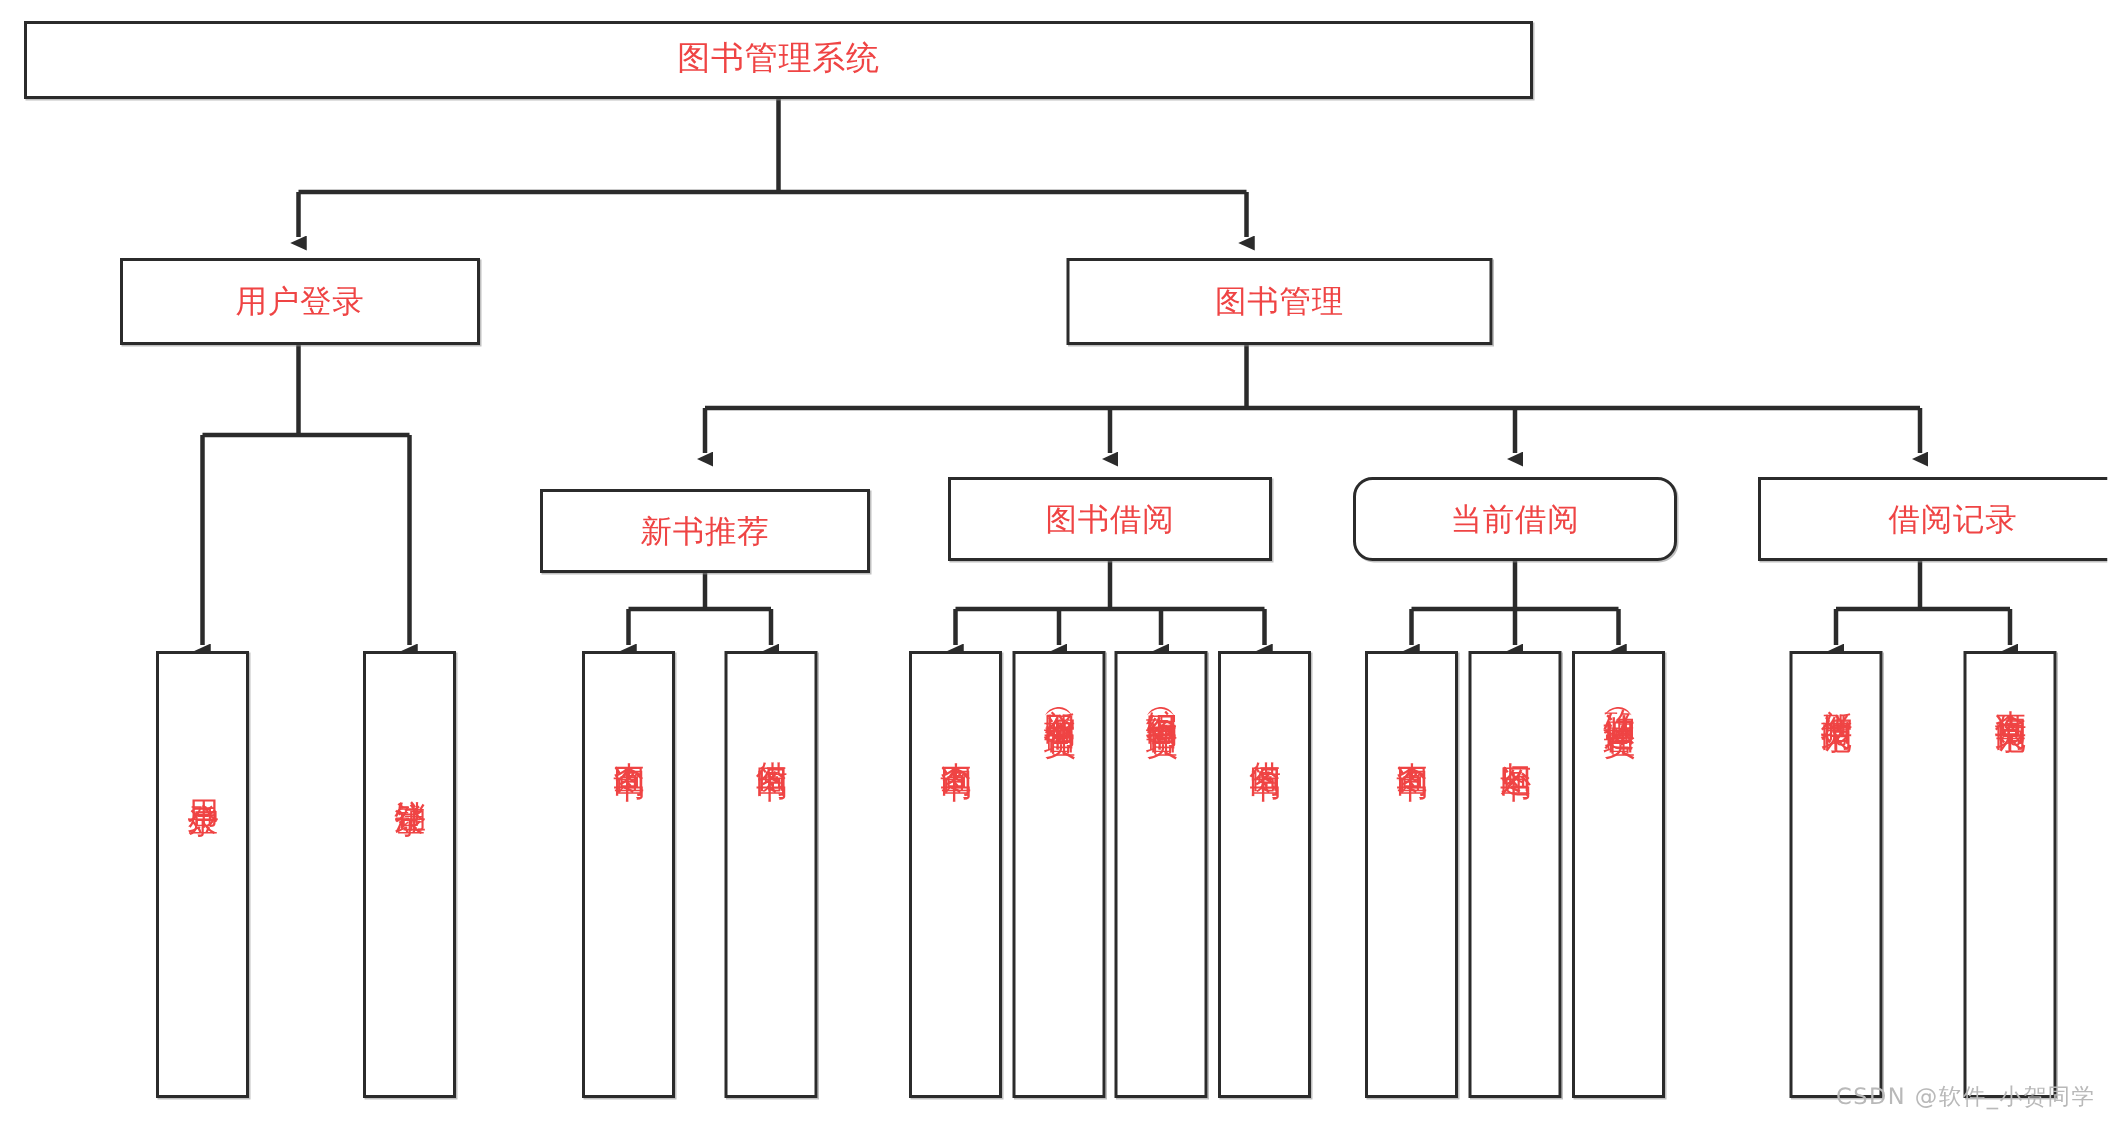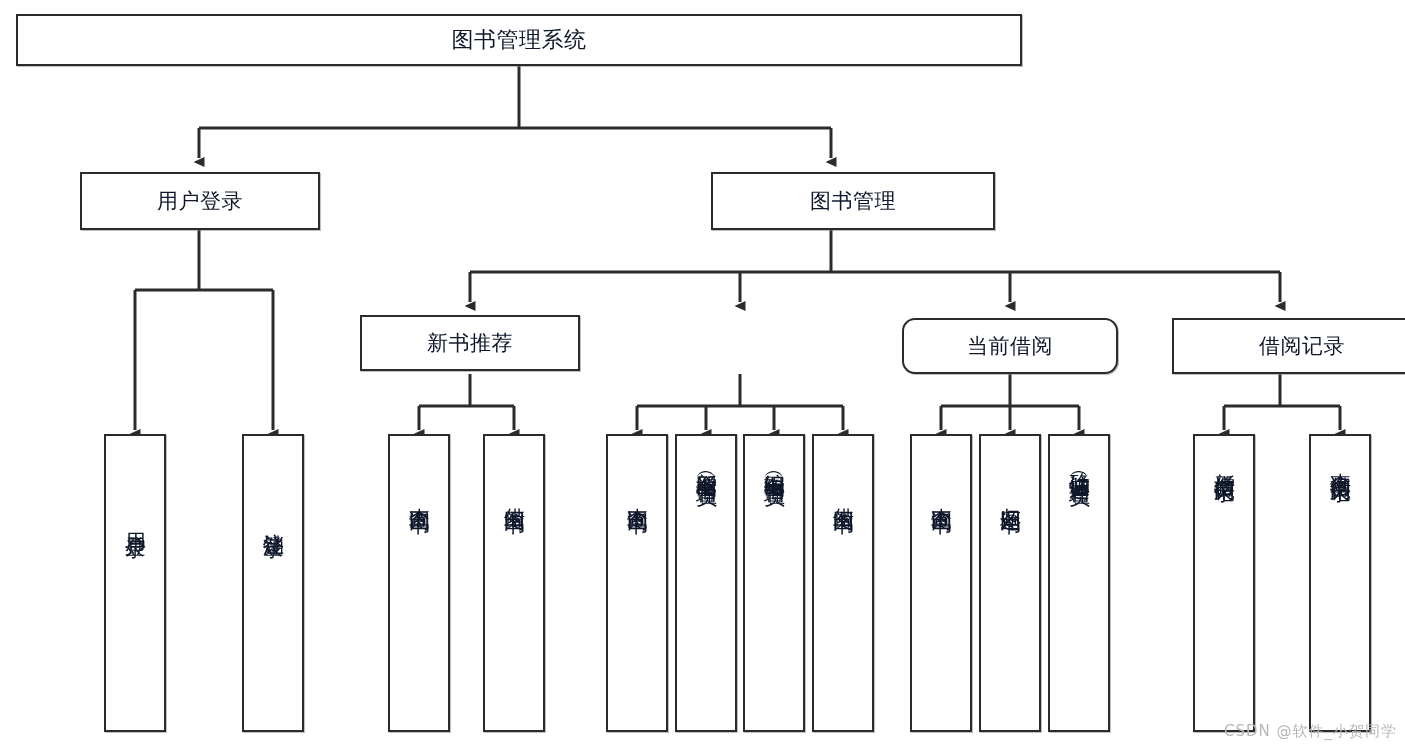--- a/index.html
+++ b/index.html
@@ -27,21 +27,21 @@
     pointer-events: none;
   }
   .node {
     position: absolute;
     box-sizing: border-box;
     border: 2px solid #2b2b2b;
     background: #ffffff;
     display: flex;
     align-items: center;
     justify-content: center;
-    color: #0f172a;
+    color: #ef4444;
     box-shadow: 1px 1px 0 rgba(140,140,140,0.55);
   }
   .node.horizontal {
     font-size: 21px;
     line-height: 1.15;
     letter-spacing: 0.5px;
     white-space: nowrap;
   }
   .node.root {
     font-size: 22px;
@@ -138,22 +138,25 @@
     <span>图书管理系统</span>
   </div>
 
   <div class="node horizontal" style="left:80px; top:172px; width:240px; height:58px;">
     <span>用户登录</span>
   </div>
   <div class="node horizontal" style="left:711px; top:172px; width:284px; height:58px;">
     <span>图书管理</span>
   </div>
 
-  <div class="node horizontal" style="left:360px; top:315px; width:220px; height:56px;">
+  <div class="node horizontal" style="left:360px; top:326px; width:220px; height:56px;">
     <span>新书推荐</span>
+  </div>
+  <div class="node horizontal" style="left:632px; top:318px; width:216px; height:56px;">
+    <span>图书借阅</span>
   </div>
   <div class="node horizontal" style="left:902px; top:318px; width:216px; height:56px;border-radius:13px;">
     <span>当前借阅</span>
   </div>
   <div class="node horizontal" style="left:1172px; top:318px; width:260px; height:56px;">
     <span>借阅记录</span>
   </div>
 
   <div class="node vertical pad-top-lg" style="left:104px; top:434px; width:62px; height:298px;">
     <span class="vlabel">用户登录</span>

